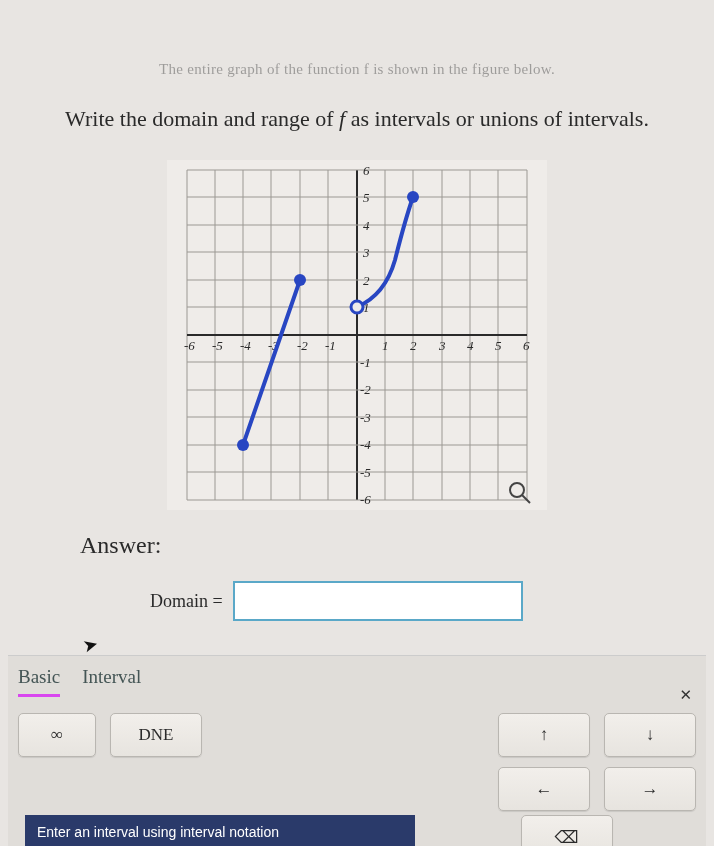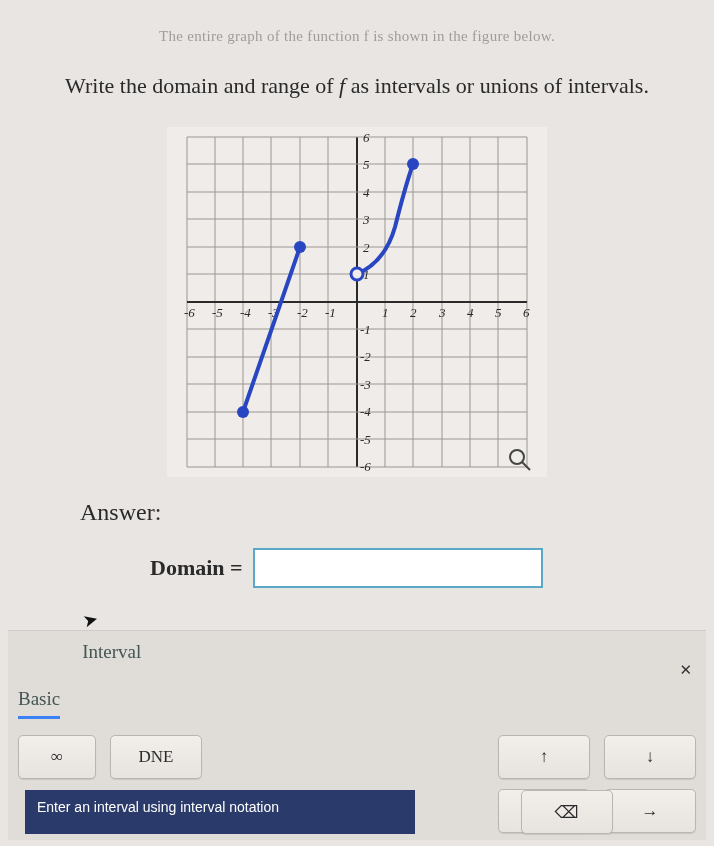--- a/index.html
+++ b/index.html
@@ -6,21 +6,22 @@
   body {
     width: 714px;
     height: 846px;
     background: #e8e5e2;
     font-family: Georgia, 'Times New Roman', serif;
     color: #2a2a2a;
     position: relative;
     overflow: hidden;
   }
   .page {
-    padding: 28px 30px;
+    padding: 20px 30px;
+    margin-top: 41px;
   }
   .top-fragment {
     font-size: 15px;
     color: #555;
     text-align: center;
     margin-bottom: 28px;
     opacity: 0.5;
     letter-spacing: 0.3px;
   }
   .question {
@@ -44,21 +45,21 @@
     font-size: 24px;
     margin: 6px 0 22px 50px;
   }
   .domain-row {
     display: flex;
     align-items: center;
     gap: 10px;
     margin-left: 120px;
     margin-bottom: 14px;
   }
-  .domain-row label { font-size: 22px; font-weight: bold; }
+  .domain-row label { font-size: 18px; }
   .domain-input {
     width: 290px;
     height: 40px;
     border: 2px solid #5aa8c8;
     background: #fff;
     padding: 4px 8px;
     font-size: 16px;
     outline: none;
   }
   .keypad {
@@ -82,22 +83,21 @@
     gap: 22px;
     padding-top: 6px;
     font-size: 19px;
   }
   .tab {
     padding: 4px 0 6px 0;
     cursor: pointer;
     color: #455;
   }
   .tab.active {
-    border-bottom: 3px solid #3b82f6;
-    margin-top: 47px;
+    border-bottom: 3px solid #d946ef;
   }
   .close-x {
     position: absolute;
     top: 30px;
     right: 14px;
     font-size: 15px;
     color: #333;
     cursor: pointer;
   }
   .key-rows {

